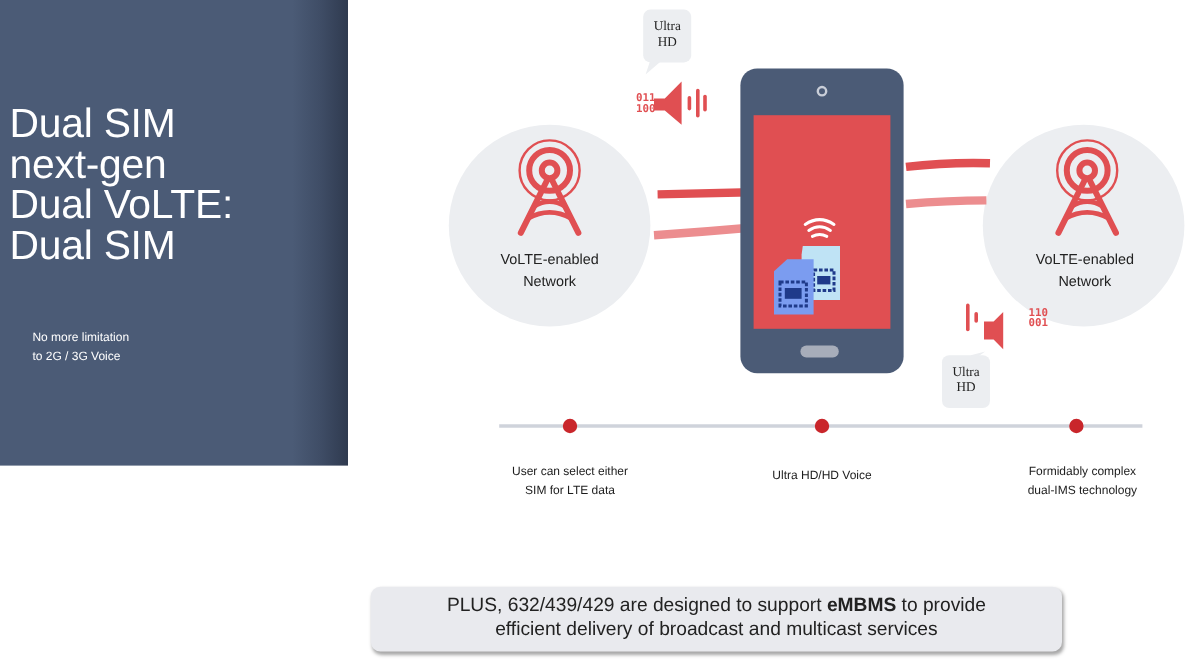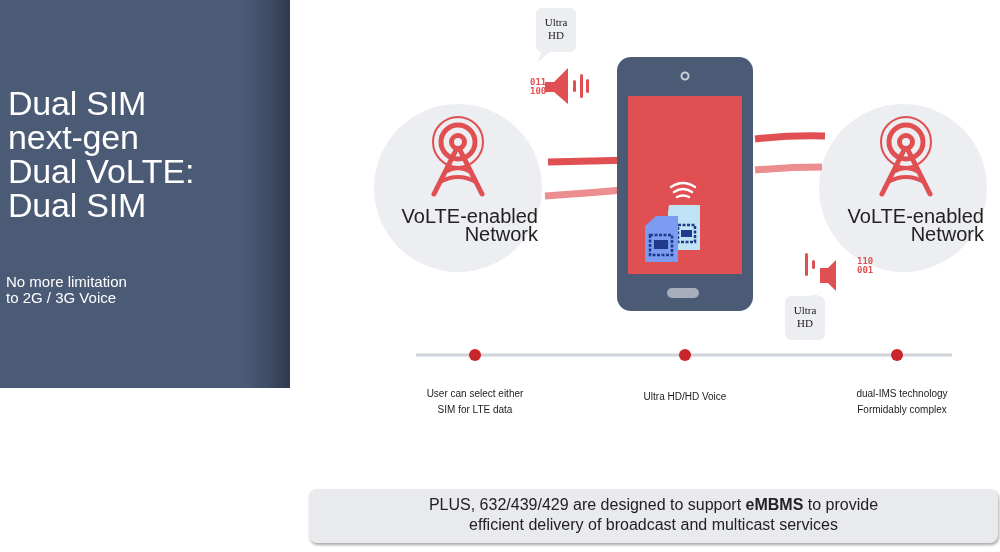--- a/index.html
+++ b/index.html
@@ -9,51 +9,51 @@
     .sidebar {
       position: absolute; left: 0; top: 0; width: 290px; height: 388px;
       background: linear-gradient(to right, #4b5b76 0%, #4b5b76 84%, #3f4d66 92%, #2f3a4f 100%);
     }
     .sidebar-title {
       position: absolute; left: 8px; top: 86px;
       color: #ffffff; font-size: 34px; line-height: 34px; letter-spacing: -0.2px;
     }
     .sidebar-title span { display: block; }
     .sidebar-sub {
-      position: absolute; left: 6px; top: 274px;
-      color: #ffffff; font-size: 15px; line-height: 16px;
+      position: absolute; left: 27px; top: 274px;
+      color: #ffffff; font-size: 10px; line-height: 16px;
     }
     .sidebar-sub span { display: block; }
 
     .diagram { position: absolute; left: 290px; top: 0; width: 710px; height: 552px; }
     .diagram svg { position: absolute; left: 0; top: 0; }
 
     .net-label {
-      position: absolute; width: 160px; text-align: right;
-      font-size: 20px; line-height: 18px; color: #222222;
+      position: absolute; width: 160px; text-align: center;
+      font-size: 12px; line-height: 18px; color: #222222;
     }
     .net-label span { display: block; }
 
     .bubble {
       position: absolute; width: 42px; text-align: center;
       font-size: 11px; line-height: 13px; color: #222222; font-family: Liberation Serif, serif;
     }
     .bubble span { display: block; }
 
     .bits { position: absolute; font-size: 9px; line-height: 9px; font-weight: bold; color: #e04f52; font-family: "DejaVu Sans Mono", monospace; margin-left: 16px; }
     .bits span { display: block; }
 
     .feature {
       position: absolute; width: 190px; text-align: center;
       font-size: 10px; line-height: 16px; color: #1c1c1c;
     }
     .feature span { display: block; }
 
     .plus-box {
-      position: absolute; left: 19px; top: 489px; width: 689px; height: 54px;
+      position: absolute; left: 19px; top: 489px; width: 576px; height: 54px;
       background: #e9eaee; border-radius: 8px;
       box-shadow: 1px 2px 3px rgba(0,0,0,0.35);
       text-align: center; font-size: 16px; line-height: 20px; color: #222222;
       padding-top: 6px;
     }
     .plus-box span { display: block; }
     .plus-box b { font-weight: bold; }
   </style>
 </head>
 <body>
@@ -184,21 +184,21 @@
   </div>
 
   <div class="feature" style="left:90px; top:386px;">
     <span>User can select either</span>
     <span>SIM for LTE data</span>
   </div>
   <div class="feature" style="left:300px; top:389px;">
     <span>Ultra HD/HD Voice</span>
   </div>
   <div class="feature" style="left:517px; top:386px;">
+    <span>Formidably complex</span>
     <span>dual-IMS technology</span>
-    <span>Formidably complex</span>
   </div>
 
   <div class="plus-box">
     <span><span style="display:inline">PLUS, 632/439/429 are designed to support </span><b>eMBMS</b><span style="display:inline"> to provide</span></span>
     <span>efficient delivery of broadcast and multicast services</span>
   </div>
 </div>
 
 </body></html>

